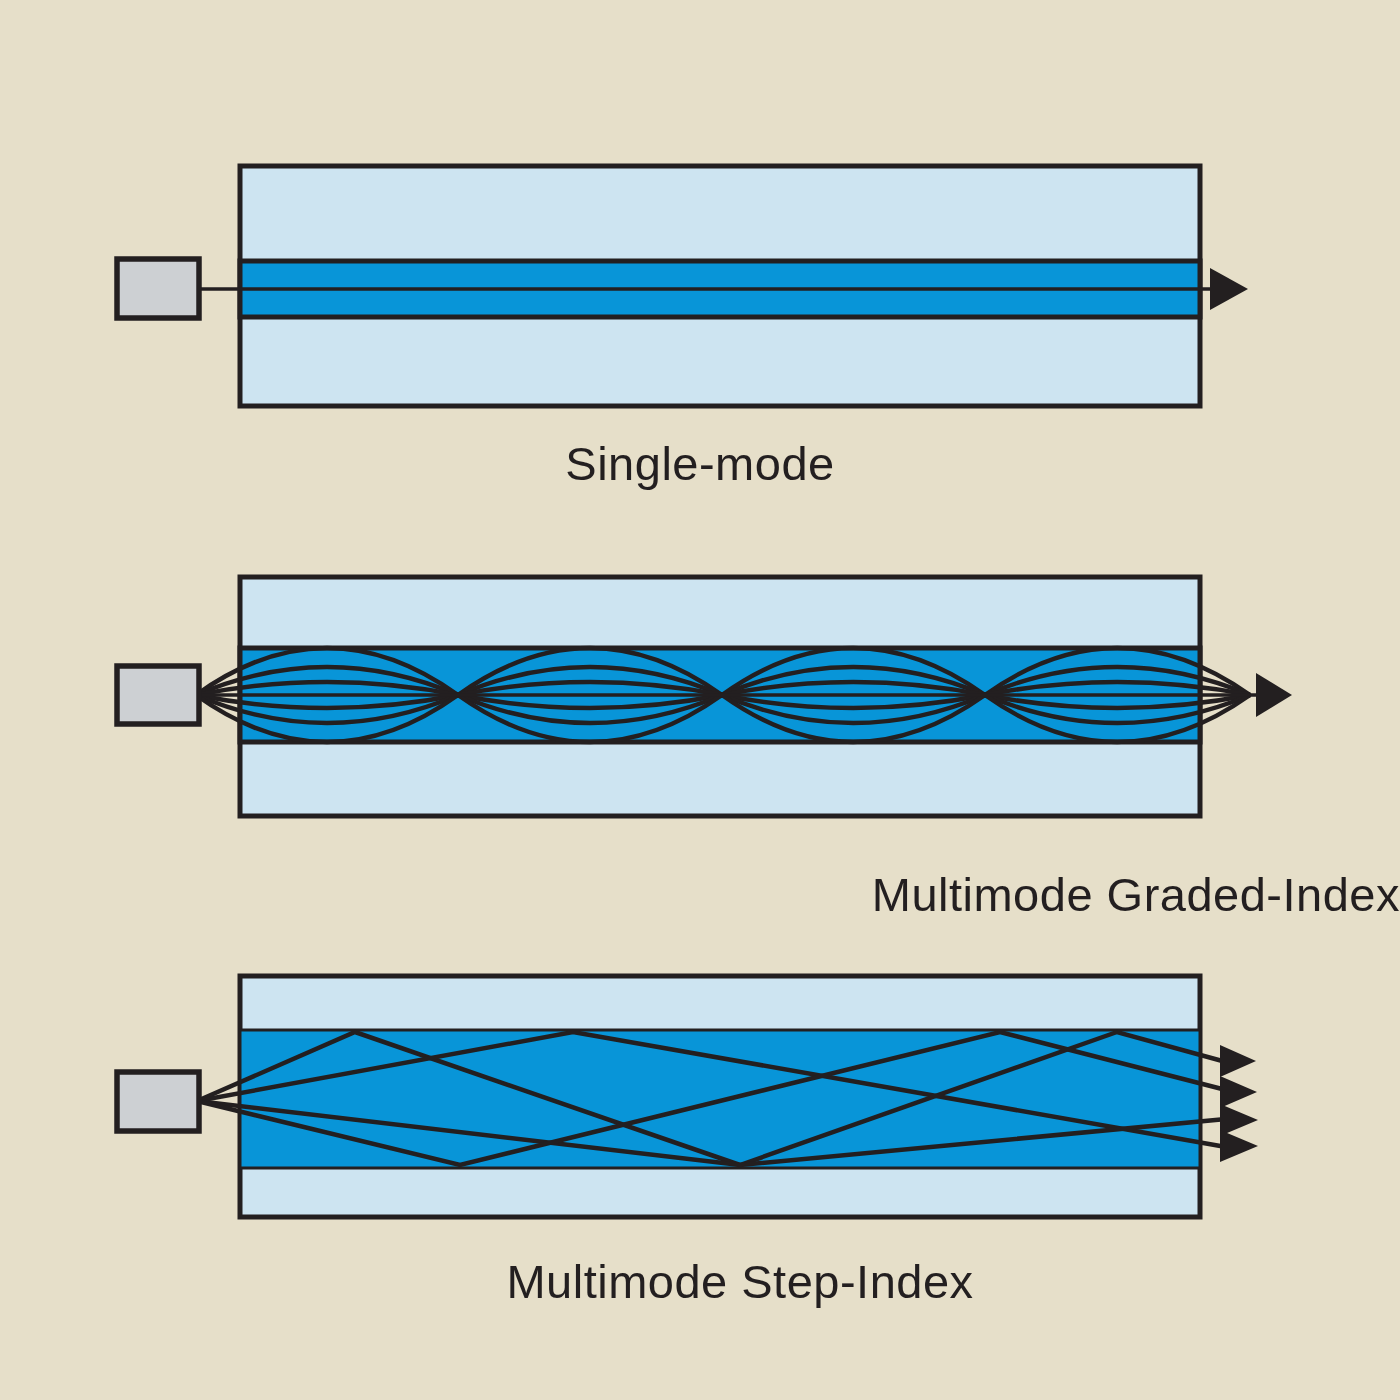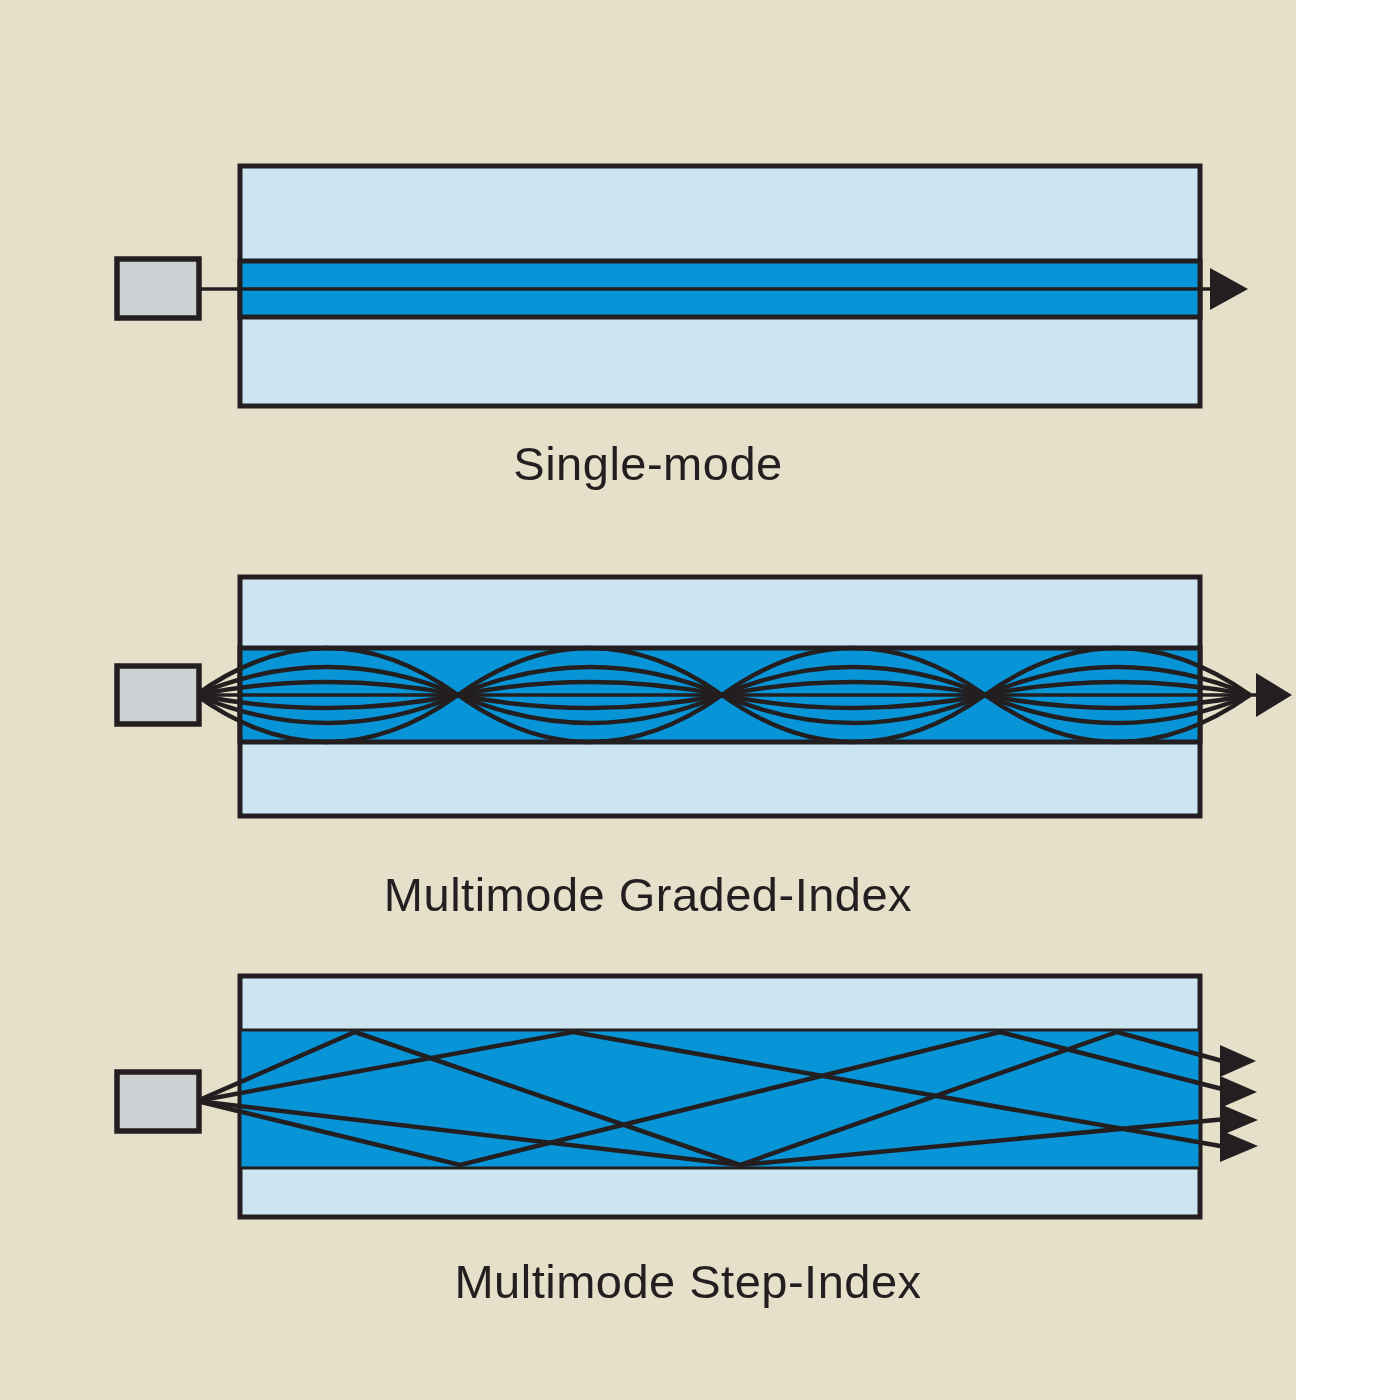--- a/index.html
+++ b/index.html
@@ -2,21 +2,21 @@
 <html style="--bg: #e6dfc9; --cladding: #cde4f1; --core: #0895d8; --source: #cdd0d3; --line: #231f20; --text: #231f20;"><head>
 <meta charset="utf-8">
 <style>
   html, body {
     margin: 0;
     padding: 0;
     background: #ffffff;
   }
   .stage {
     position: relative;
-    width: 1296px;
+    width: 1400px;
     height: 1400px;
     background: var(--bg, #e6dfc9);
     font-family: "Liberation Sans", sans-serif;
     overflow: hidden;
   }
   .stage svg {
     position: absolute;
     top: 0;
     left: 0;
   }
@@ -25,21 +25,21 @@
     width: 100%;
     text-align: center;
     color: var(--text, #231f20);
     font-size: 47px;
     font-weight: 400;
     letter-spacing: 0.5px;
     line-height: 1;
     pointer-events: none;
   }
   .label-single  { top: 440px; }
-  .label-graded  { top: 871px; }
+  .label-graded  { top: 871px; text-align: right; }
   .label-step    { top: 1258px; margin-left: 40px; }
 
   .cladding { fill: var(--cladding, #cde4f1); stroke: var(--line, #231f20); stroke-width: 5px; }
   .core     { fill: var(--core, #0895d8);     stroke: var(--line, #231f20); stroke-width: 5px; }
   .core-thin{ fill: var(--core, #0895d8);     stroke: var(--line, #231f20); stroke-width: 3px; }
   .srcbox   { fill: var(--source, #cdd0d3);   stroke: var(--line, #231f20); stroke-width: 5.5px; }
   .ray      { fill: none; stroke: var(--line, #231f20); stroke-width: 3.5px; }
   .ray-bold { fill: none; stroke: var(--line, #231f20); stroke-width: 4.5px; }
   .arc      { fill: none; stroke: var(--line, #231f20); stroke-width: 4.5px; }
   .arrowhead{ fill: var(--line, #231f20); stroke: none; }

